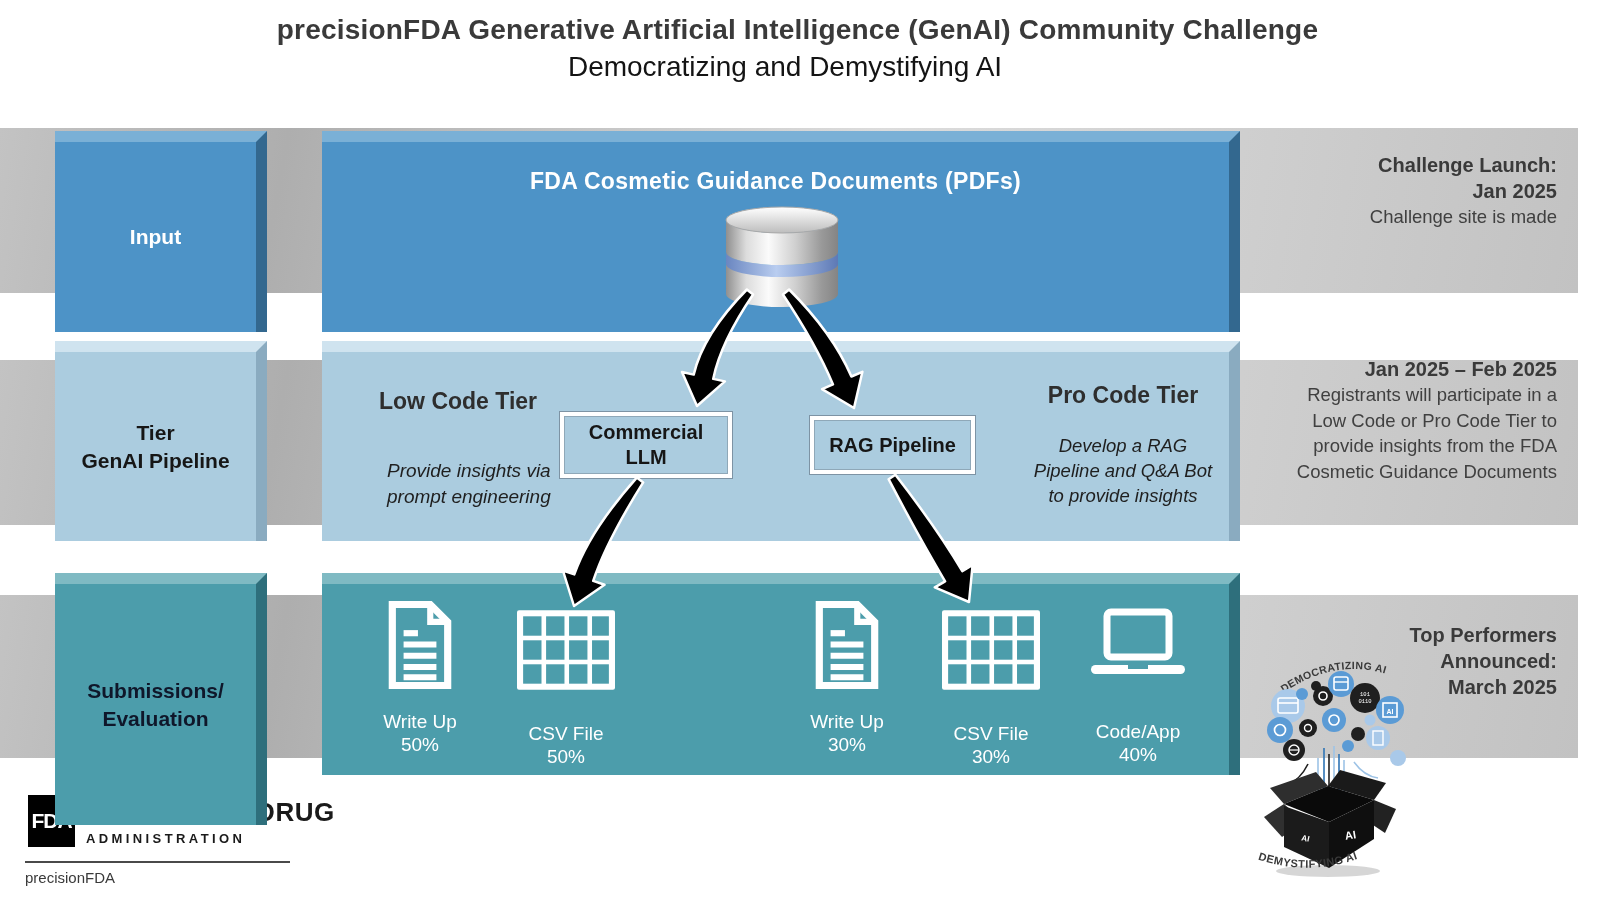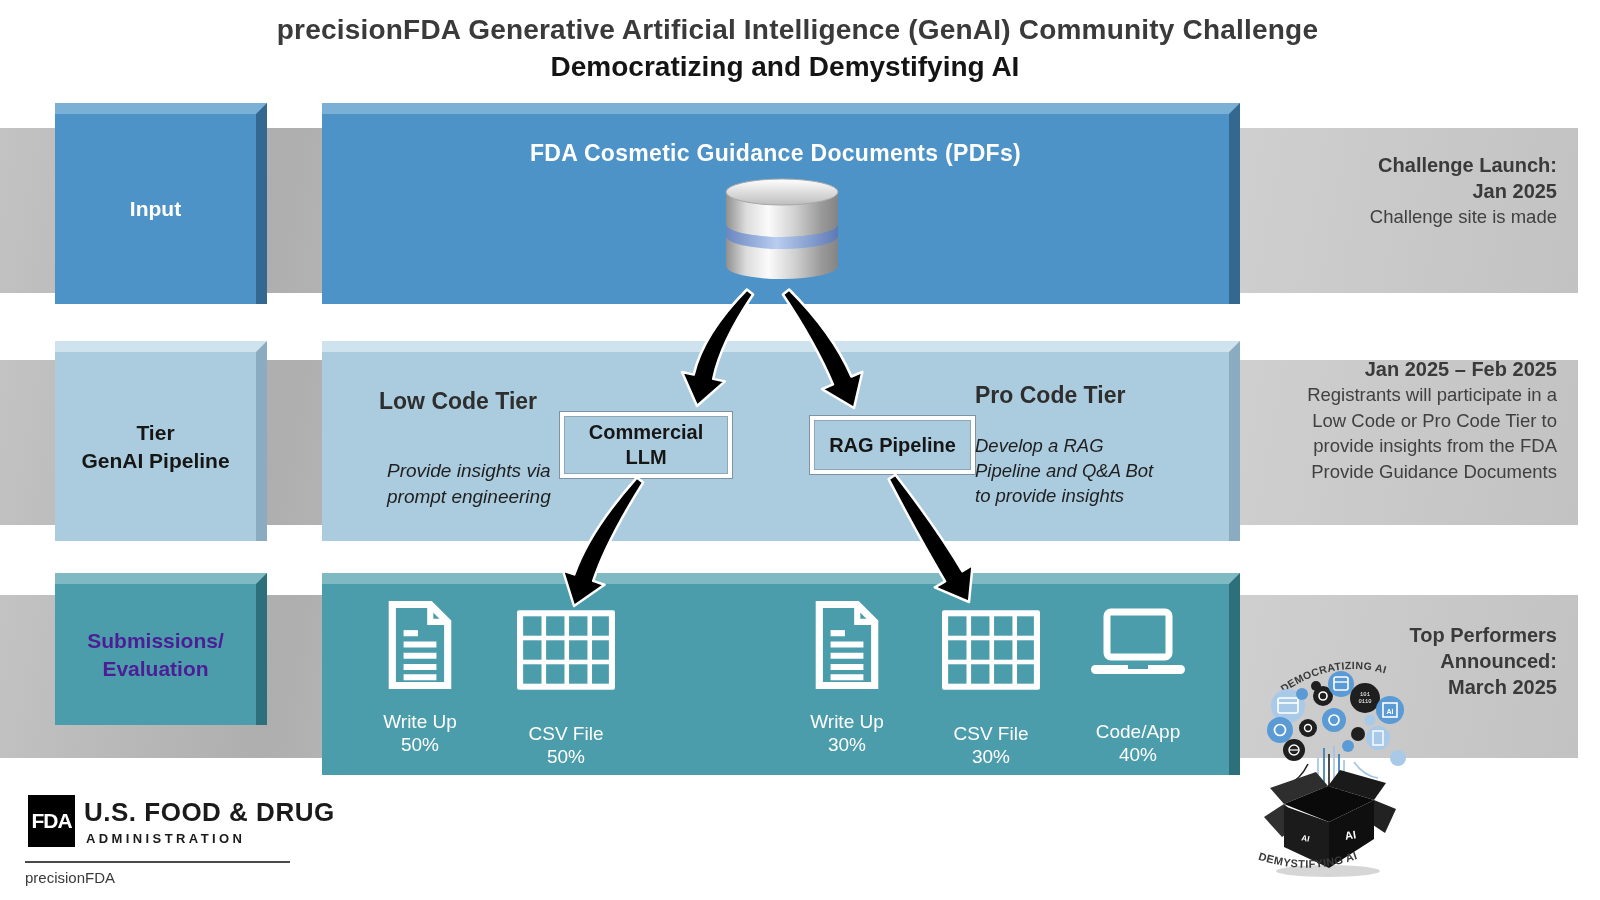--- a/index.html
+++ b/index.html
@@ -2,53 +2,53 @@
 <html style="--row1-blue: #4d93c7; --row1-bevel-top: #7ab0d6; --row1-bevel-right: #33688f; --row2-blue: #abccdf; --row2-bevel-top: #cfe3ef; --row2-bevel-right: #8aabc0; --row3-teal: #4c9dab; --row3-bevel-top: #7fbac3; --row3-bevel-right: #2e6f7c; --band-gray: #c6c6c6; --arrow-black: #000000;"><head>
 <meta charset="utf-8">
 <title>precisionFDA GenAI Community Challenge</title>
 <style>
   html,body{margin:0;padding:0;background:#fff;}
   .canvas{position:relative;width:1600px;height:900px;overflow:hidden;background:#fff;
           font-family:"Liberation Sans", sans-serif;}
   
   .hdr{position:absolute;left:0;top:14px;width:1570px;text-align:center;}
   .title{font-size:28px;font-weight:bold;color:#3a3a3a;letter-spacing:.2px;padding-left:25px;}
-  .subtitle{font-size:28px;color:#141414;margin-top:5px;font-weight:bold;}
+  .subtitle{font-size:28px;color:#141414;margin-top:5px;}
   
   .band{position:absolute;left:0;width:1578px;
         background:linear-gradient(100deg,#c3c3c3 0%,#aeaeae 18%,#dcdcdc 55%,#c2c2c2 100%);z-index:0;}
   .band1{top:128px;height:165px;}
   .band2{top:360px;height:165px;}
   .band3{top:595px;height:163px;}
   
   .box3d{position:absolute;box-sizing:border-box;z-index:1;}
   .r1{background:var(--row1-blue,#4d93c7);border-top:11px solid var(--row1-bevel-top,#7ab0d6);
-      border-right:11px solid var(--row1-bevel-right,#33688f);}
+      border-right:11px solid var(--row1-bevel-right,#33688f);margin-top:28px;}
   .r2{background:var(--row2-blue,#abccdf);border-top:11px solid var(--row2-bevel-top,#cfe3ef);
       border-right:11px solid var(--row2-bevel-right,#8aabc0);}
   .r3{background:var(--row3-teal,#4c9dab);border-top:11px solid var(--row3-bevel-top,#7fbac3);
       border-right:11px solid var(--row3-bevel-right,#2e6f7c);}
   .lbl{left:55px;width:212px;display:flex;flex-direction:column;align-items:center;justify-content:center;
        text-align:center;font-weight:bold;font-size:21px;line-height:28px;}
   .lbl.row1{top:103px;height:201px;color:#fff;}
   .lbl.row2{top:341px;height:200px;color:#161616;}
-  .lbl.row3{top:573px;height:152px;color:#4c1d95;align-items:center;}
+  .lbl.row3{top:573px;height:252px;color:#0f172a;align-items:center;}
   .main{left:322px;width:918px;}
   .main.row1{top:103px;height:201px;}
   .main.row2{top:341px;height:200px;}
   .main.row3{top:573px;height:202px;}
   .main1-title{position:absolute;left:0;top:26px;width:100%;text-align:center;color:#fff;
                font-size:23px;font-weight:bold;letter-spacing:.3px;}
   .db-icon{position:absolute;left:400px;top:64px;}
   
   .lowcode{position:absolute;left:25px;top:36px;color:#2c2c2c;margin-left:32px;}
   .tier-title{font-size:23px;font-weight:bold;color:#2e2e2e;}
   .lowcode .desc{position:absolute;left:8px;top:70px;width:230px;font-style:italic;font-size:19px;
                  line-height:26px;color:#1f1f1f;white-space:nowrap;}
-  .procode{position:absolute;left:653px;top:30px;width:240px;text-align:left;}
+  .procode{position:absolute;left:653px;top:30px;width:240px;text-align:center;padding-left:28px;}
   .procode .desc{margin-top:24px;font-style:italic;font-size:18.5px;line-height:25px;color:#1f1f1f;}
   .pill{position:absolute;box-sizing:border-box;background:var(--row2-blue,#abccdf);
         border:4px solid #fff;box-shadow:0 0 0 1px #7d93a4, inset 0 0 0 1px #8fa8b8;
         display:flex;flex-direction:column;align-items:center;justify-content:center;
         font-size:20px;font-weight:bold;color:#161616;line-height:25px;text-align:center;}
   .llm{left:238px;top:60px;width:172px;height:66px;}
   .rag{left:488px;top:64px;width:165px;height:58px;}
   
   .subm{position:absolute;top:14px;width:150px;text-align:center;}
   .subm .ic{height:102px;display:flex;align-items:flex-start;justify-content:center;}
@@ -259,21 +259,21 @@
   <div class="tl tl1">
     <div class="b">Challenge Launch:</div>
     <div class="b">Jan 2025</div>
     <div class="r">Challenge site is made</div>
   </div>
   <div class="tl tl2">
     <div class="b">Jan 2025 – Feb 2025</div>
     <div class="r">Registrants will participate in a</div>
     <div class="r">Low Code or Pro Code Tier to</div>
     <div class="r">provide insights from the FDA</div>
-    <div class="r">Provide Guidance Documents</div>
+    <div class="r">Cosmetic Guidance Documents</div>
   </div>
   <div class="tl tl3">
     <div class="b">Top Performers</div>
     <div class="b">Announced:</div>
     <div class="b">March 2025</div>
   </div>
 
   <svg class="illus" width="180" height="250" viewBox="0 0 180 250">
     <defs>
       <path id="arcT" d="M54 58 Q 110 18 170 42"></path>

